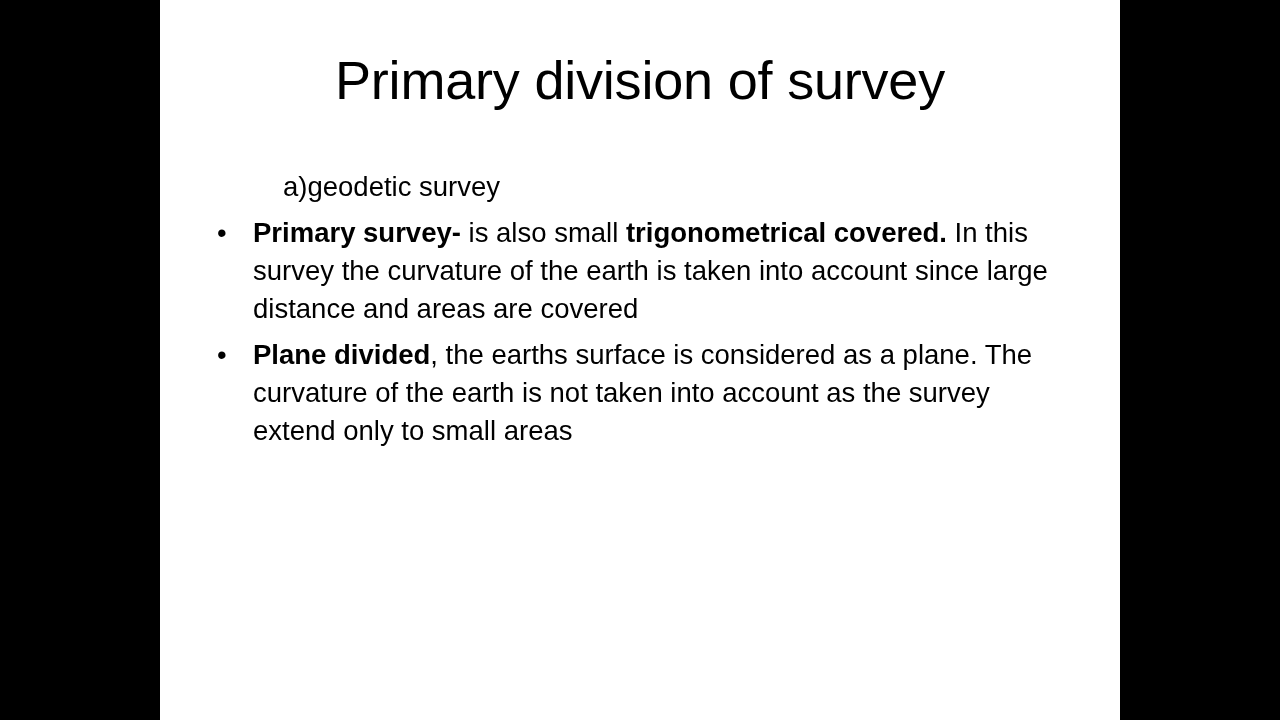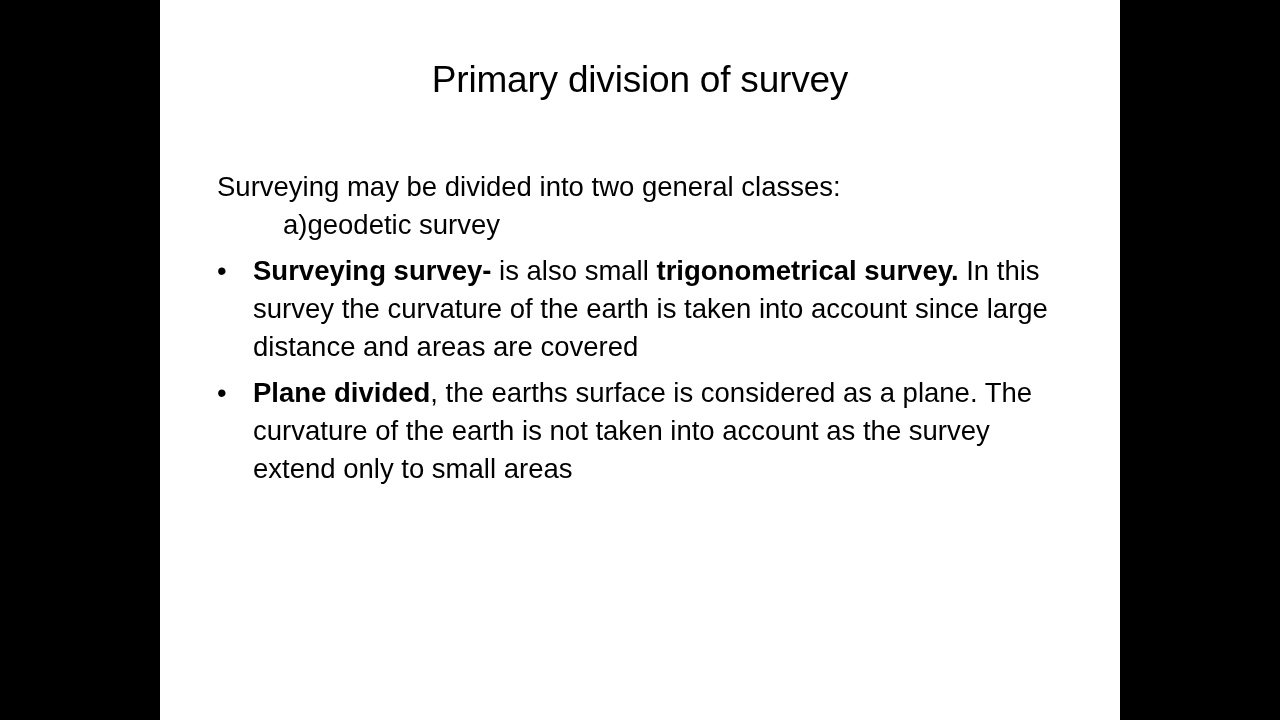--- a/index.html
+++ b/index.html
@@ -43,21 +43,21 @@
   .pillar.left  { left: 0; }
   .pillar.right { left: 1120px; }
 
   
   #slide-title {
     position: absolute;
     left: 0;
     top: 48px;
     width: 960px;
     text-align: center;
-    font-size: 37px;
+    font-size: 54px;
     line-height: 64px;
     font-weight: 400;
     color: #000000;
     letter-spacing: -0.2px;
     white-space: nowrap;
   }
 
   
   #body-block {
     position: absolute;
@@ -108,27 +108,26 @@
 
   <div class="pillar left"></div>
   <div class="pillar right"></div>
 
   <div id="slide">
 
     <div id="slide-title">Primary division of survey</div>
 
     <div id="body-block">
 
-      <p class="para-plain">Surveying may be divided into two general classes:</p>
 
       <p class="para-indent">a)geodetic survey</p>
 
 
       <p class="para-bullet">
-        <span class="bullet-dot">•</span><span class="b">Surveying survey-</span><span> is also small </span><span class="b">trigonometrical survey.</span><span> In this survey the curvature of the earth is taken into account since large distance and areas are covered</span>
+        <span class="bullet-dot">•</span><span class="b">Primary survey-</span><span> is also small </span><span class="b">trigonometrical covered.</span><span> In this survey the curvature of the earth is taken into account since large distance and areas are covered</span>
       </p>
 
       <p class="para-bullet">
         <span class="bullet-dot">•</span><span class="b">Plane divided</span><span>, the earths surface is considered as a plane. The curvature of the earth is not taken into account as the survey extend only to small areas</span>
       </p>
 
     </div>
   </div>
 </div>
 

